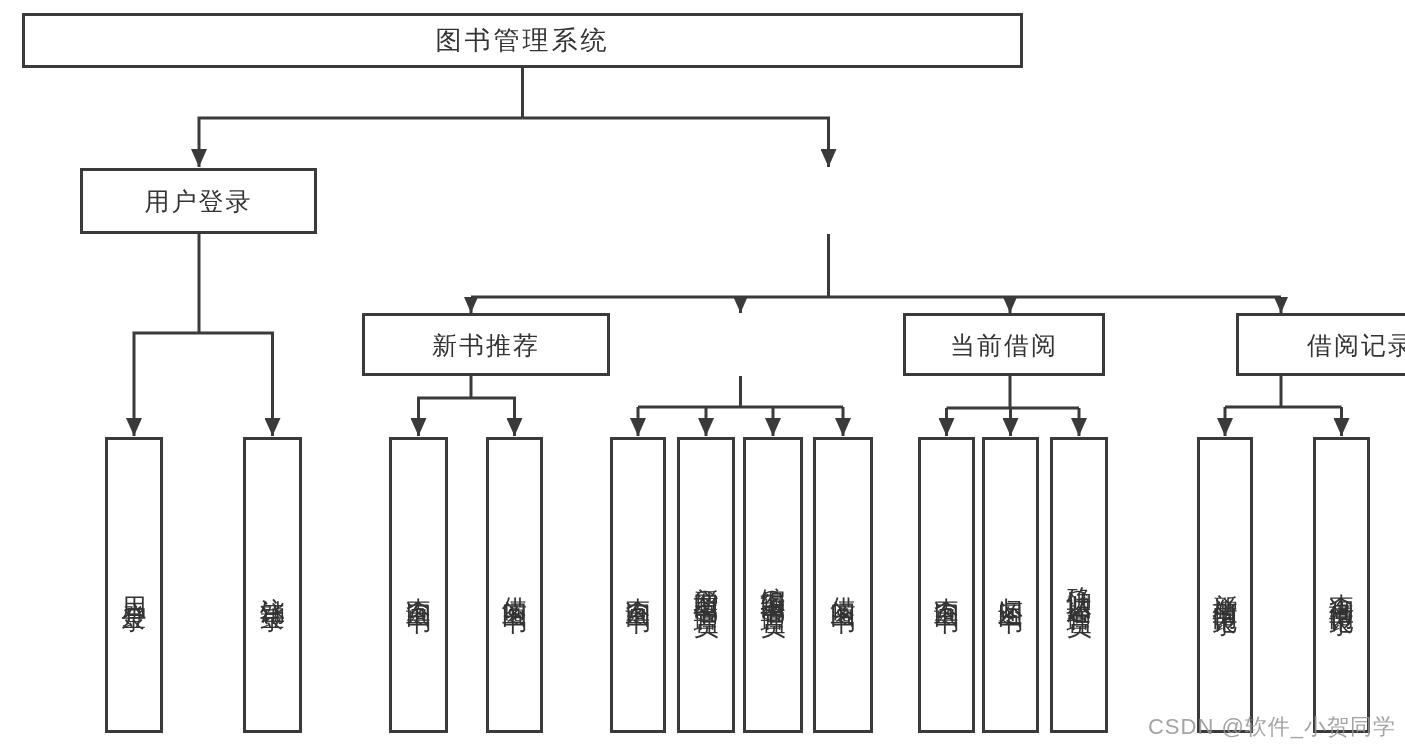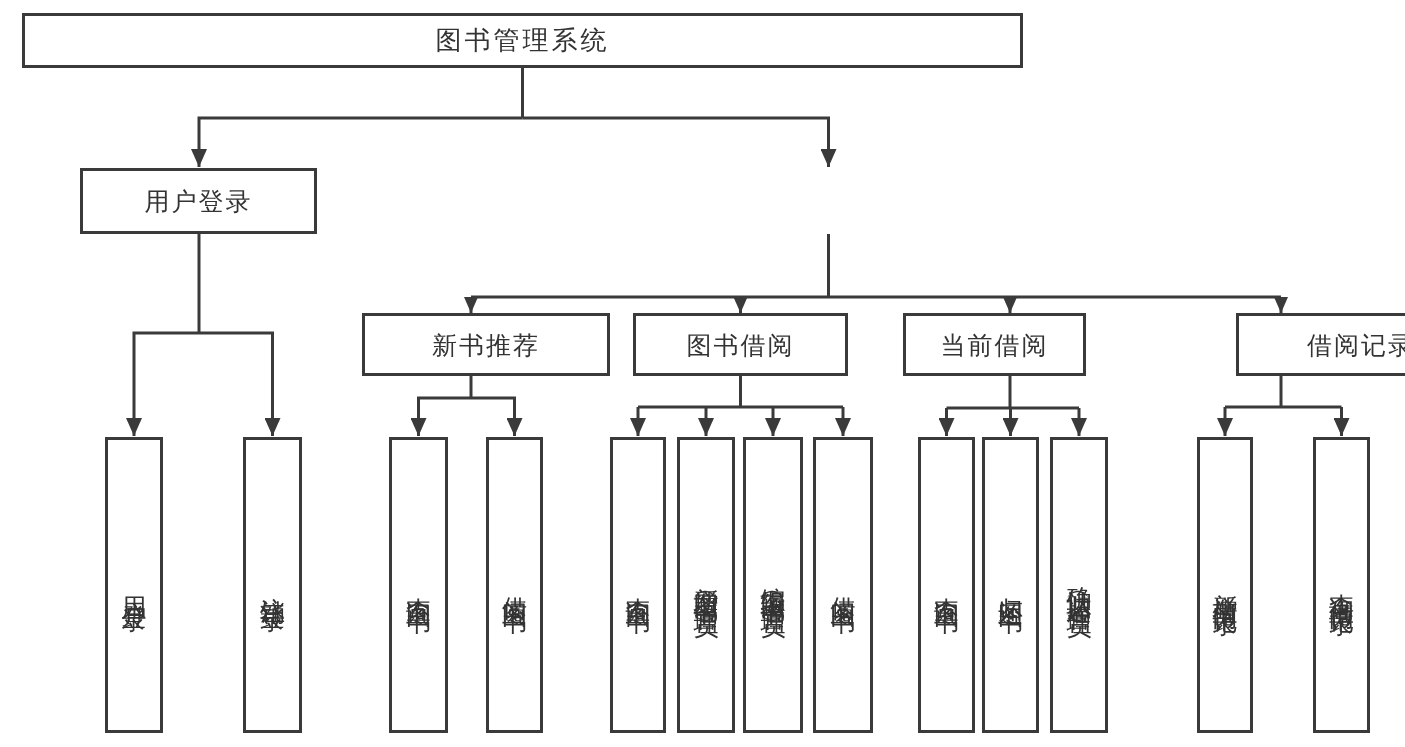--- a/index.html
+++ b/index.html
@@ -83,24 +83,21 @@
     <span class="label">图书管理系统</span>
   </div>
 
   <div class="box" style="left:80px;top:168px;width:237px;height:66px">
     <span class="label">用户登录</span>
   </div>
 
   <div class="box" style="left:362px;top:313px;width:248px;height:63px">
     <span class="label">新书推荐</span>
   </div>
-  <div class="box" style="left:633px;top:313px;width:215px;height:63px">
-    <span class="label">图书借阅</span>
-  </div>
-  <div class="box" style="left:903px;top:313px;width:183px;height:63px">
+  <div class="box" style="left:903px;top:313px;width:202px;height:63px">
     <span class="label">当前借阅</span>
   </div>
   <div class="box" style="left:1236px;top:313px;width:250px;height:63px">
     <span class="label">借阅记录</span>
   </div>
 
   <div class="box vertical" style="left:105px;top:437px;width:58px;height:296px">
     <span class="label">用户登录</span>
   </div>
   <div class="box vertical" style="left:243px;top:437px;width:59px;height:296px">
@@ -137,14 +134,15 @@
     <span class="label">确认归还（管理员）</span>
   </div>
 
   <div class="box vertical" style="left:1197px;top:437px;width:56px;height:296px">
     <span class="label">新增借阅记录</span>
   </div>
   <div class="box vertical" style="left:1313px;top:437px;width:57px;height:296px">
     <span class="label">查询借阅记录</span>
   </div>
 
+  <div class="watermark">CSDN @软件_小贺同学</div>
 
 </div>
 
 </body></html>

